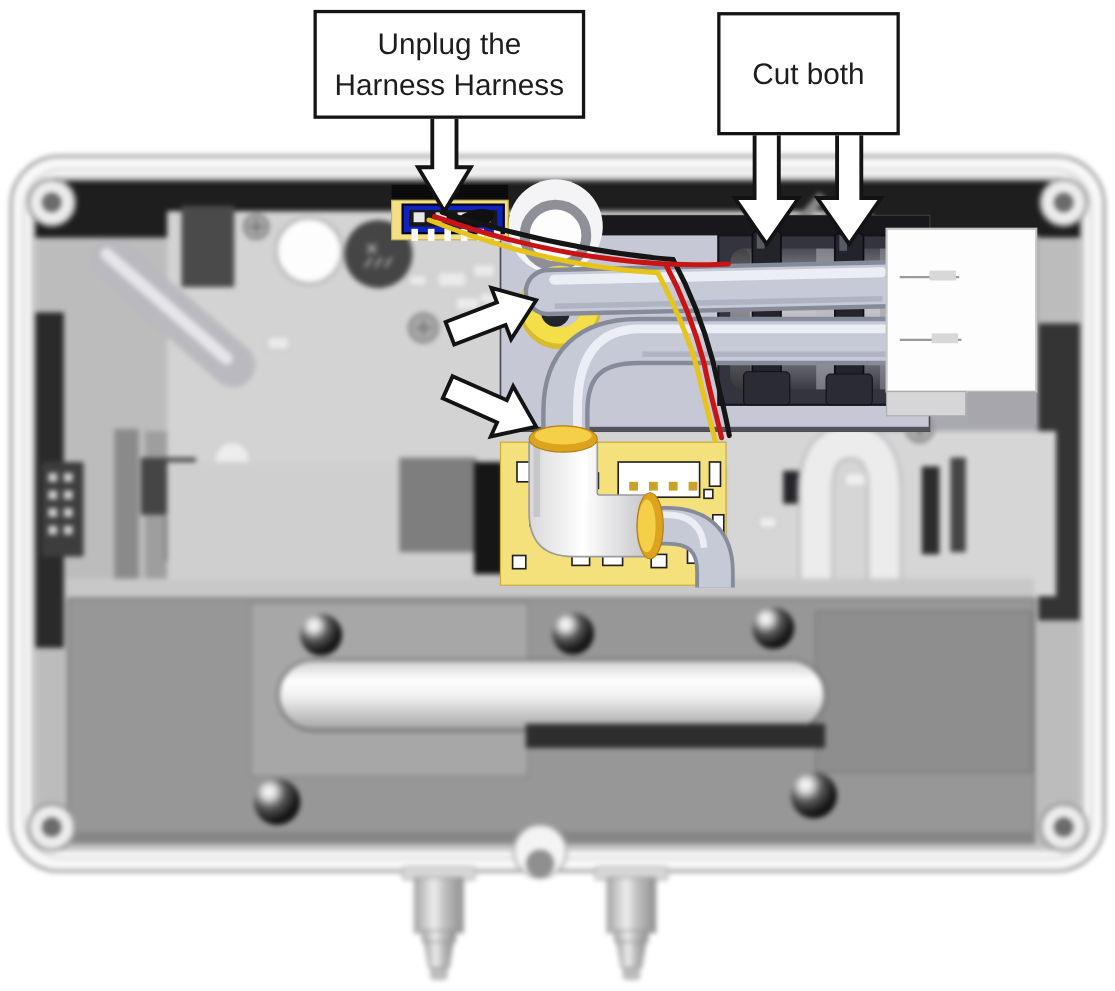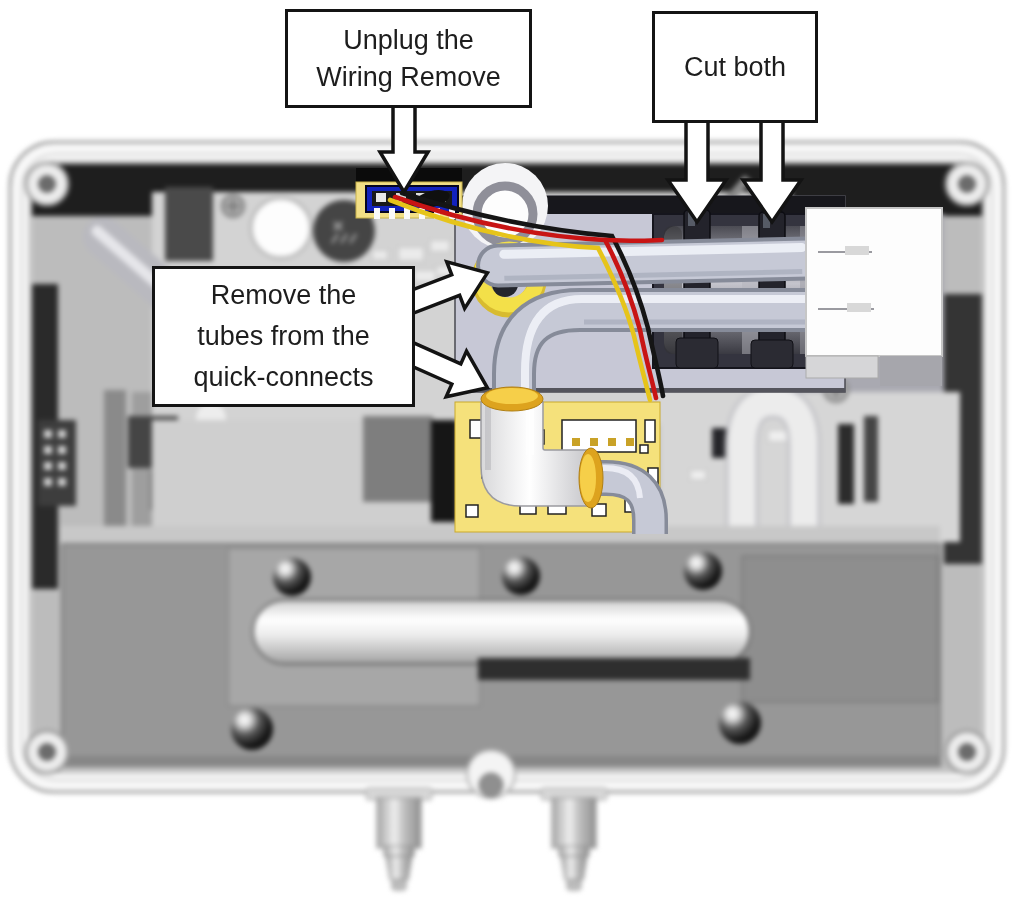--- a/index.html
+++ b/index.html
@@ -314,24 +314,19 @@
       <path d="M393 104 H415 V152 H428 L404 192 L380 152 H393 Z"></path>
       <path d="M686 120 H708 V180 H726 L697 222 L668 180 H686 Z"></path>
       <path d="M761 120 H783 V180 H801 L772 222 L743 180 H761 Z"></path>
       <path transform="translate(409,303) rotate(-21)" d="M0 -11 L50 -11 L50 -25 L84 0 L50 25 L50 11 L0 11 Z"></path>
       <path transform="translate(407,352) rotate(24)" d="M0 -11 L54 -11 L54 -25 L88 0 L54 25 L54 11 L0 11 Z"></path>
     </g>
   </svg>
 
   <div class="callout" id="callout-unplug">
     <span class="ln">Unplug the</span>
-    <span class="ln">Wiring Remove</span>
+    <span class="ln">Harness Harness</span>
   </div>
   <div class="callout" id="callout-cut">
     <span class="ln">Cut both</span>
   </div>
-  <div class="callout" id="callout-remove">
-    <span class="ln">Remove the</span>
-    <span class="ln">tubes from the</span>
-    <span class="ln">quick-connects</span>
-  </div>
 
 </div>
 
 </body></html>

